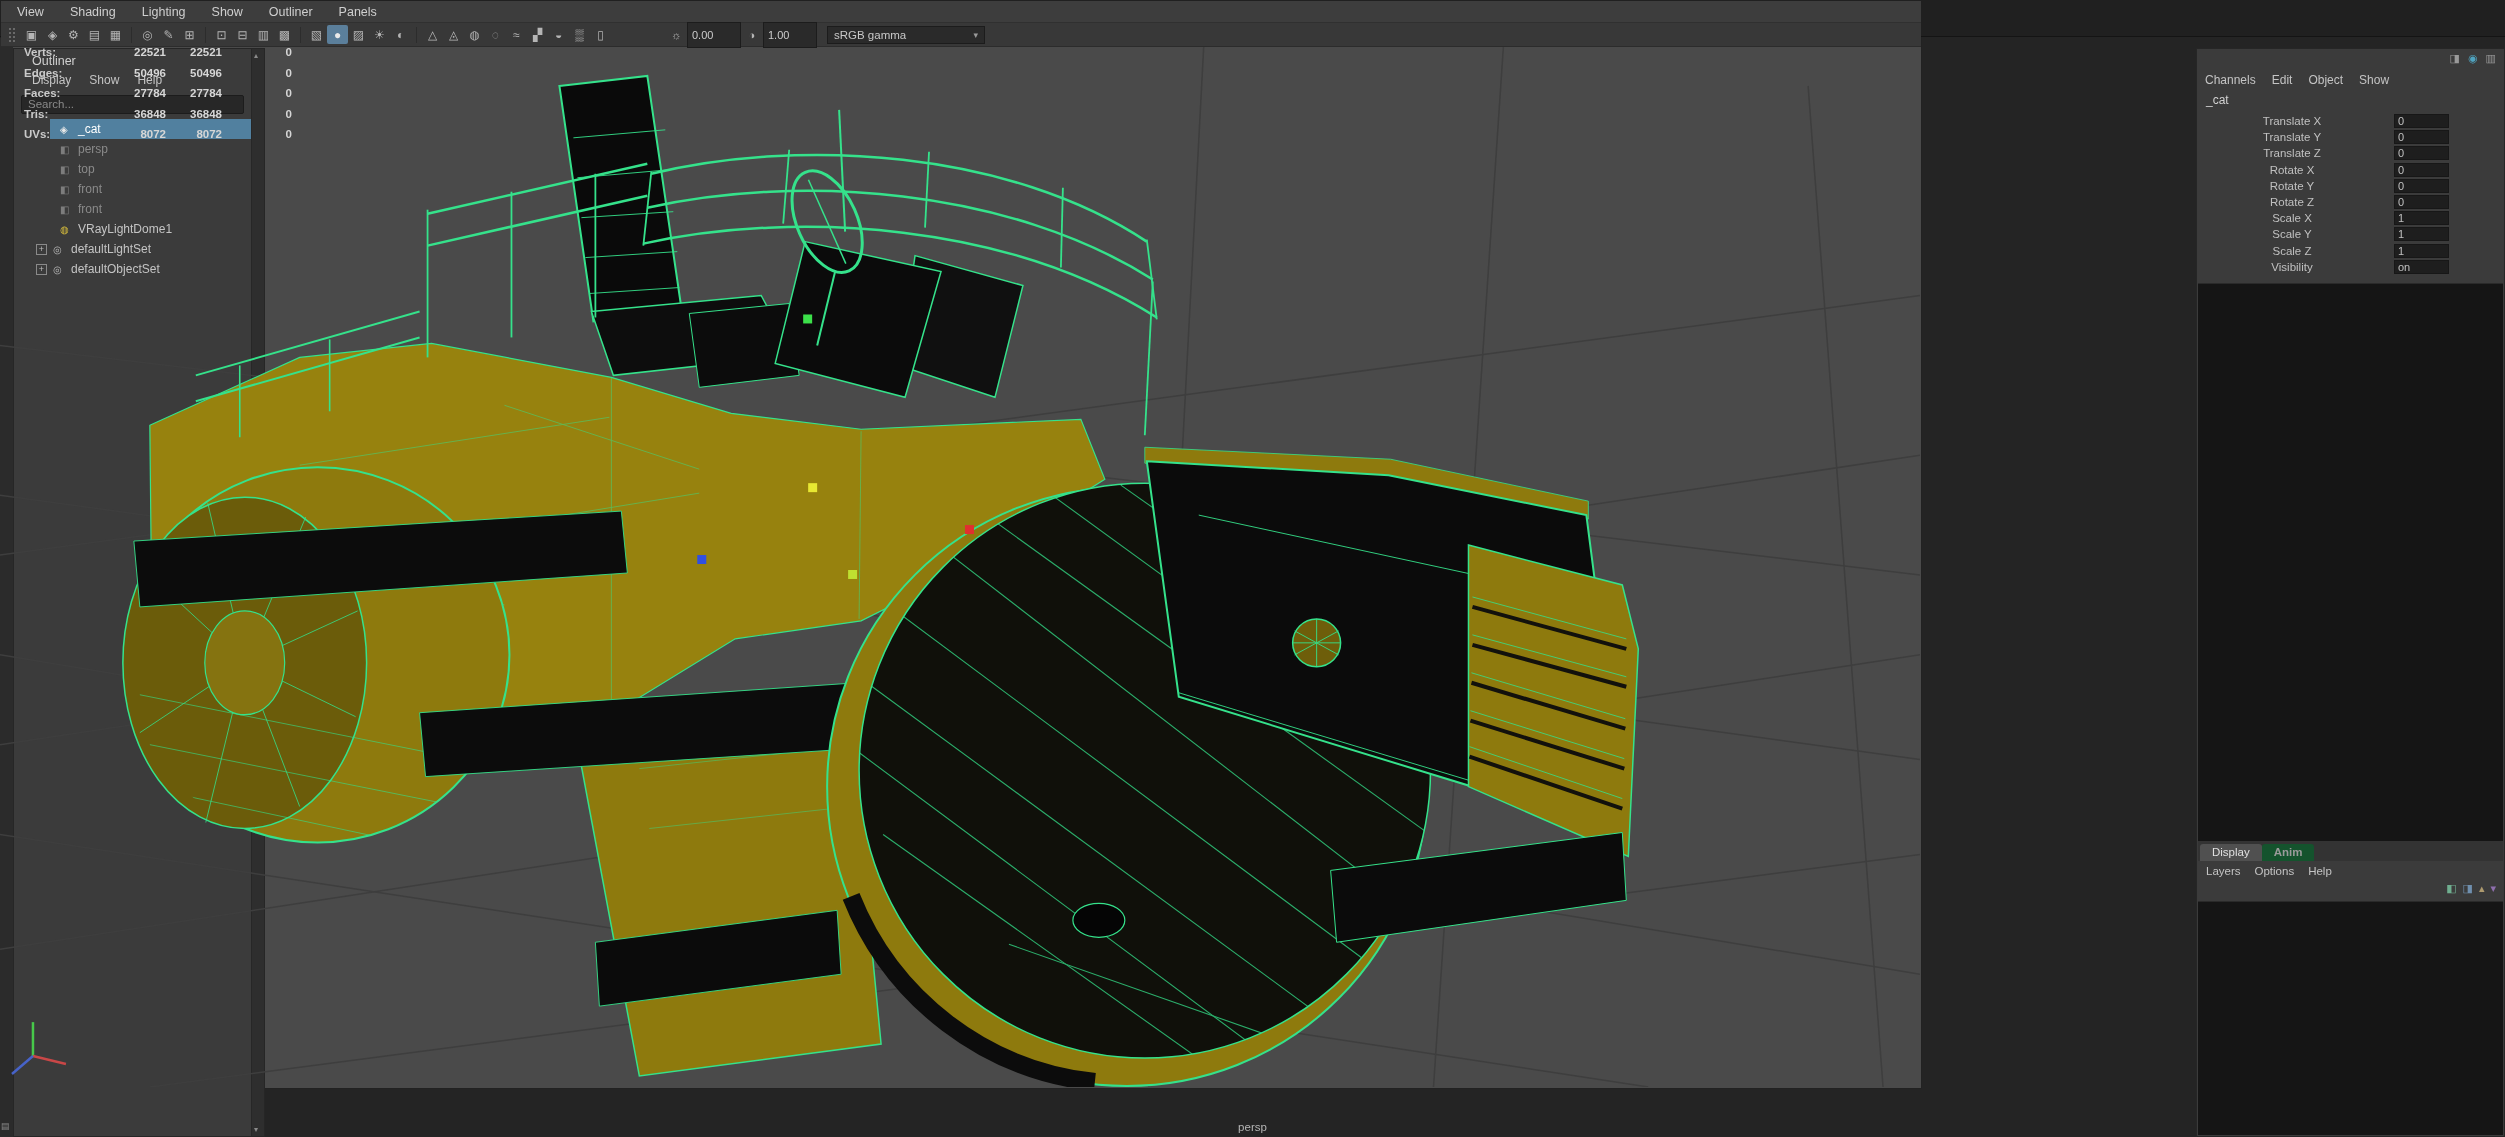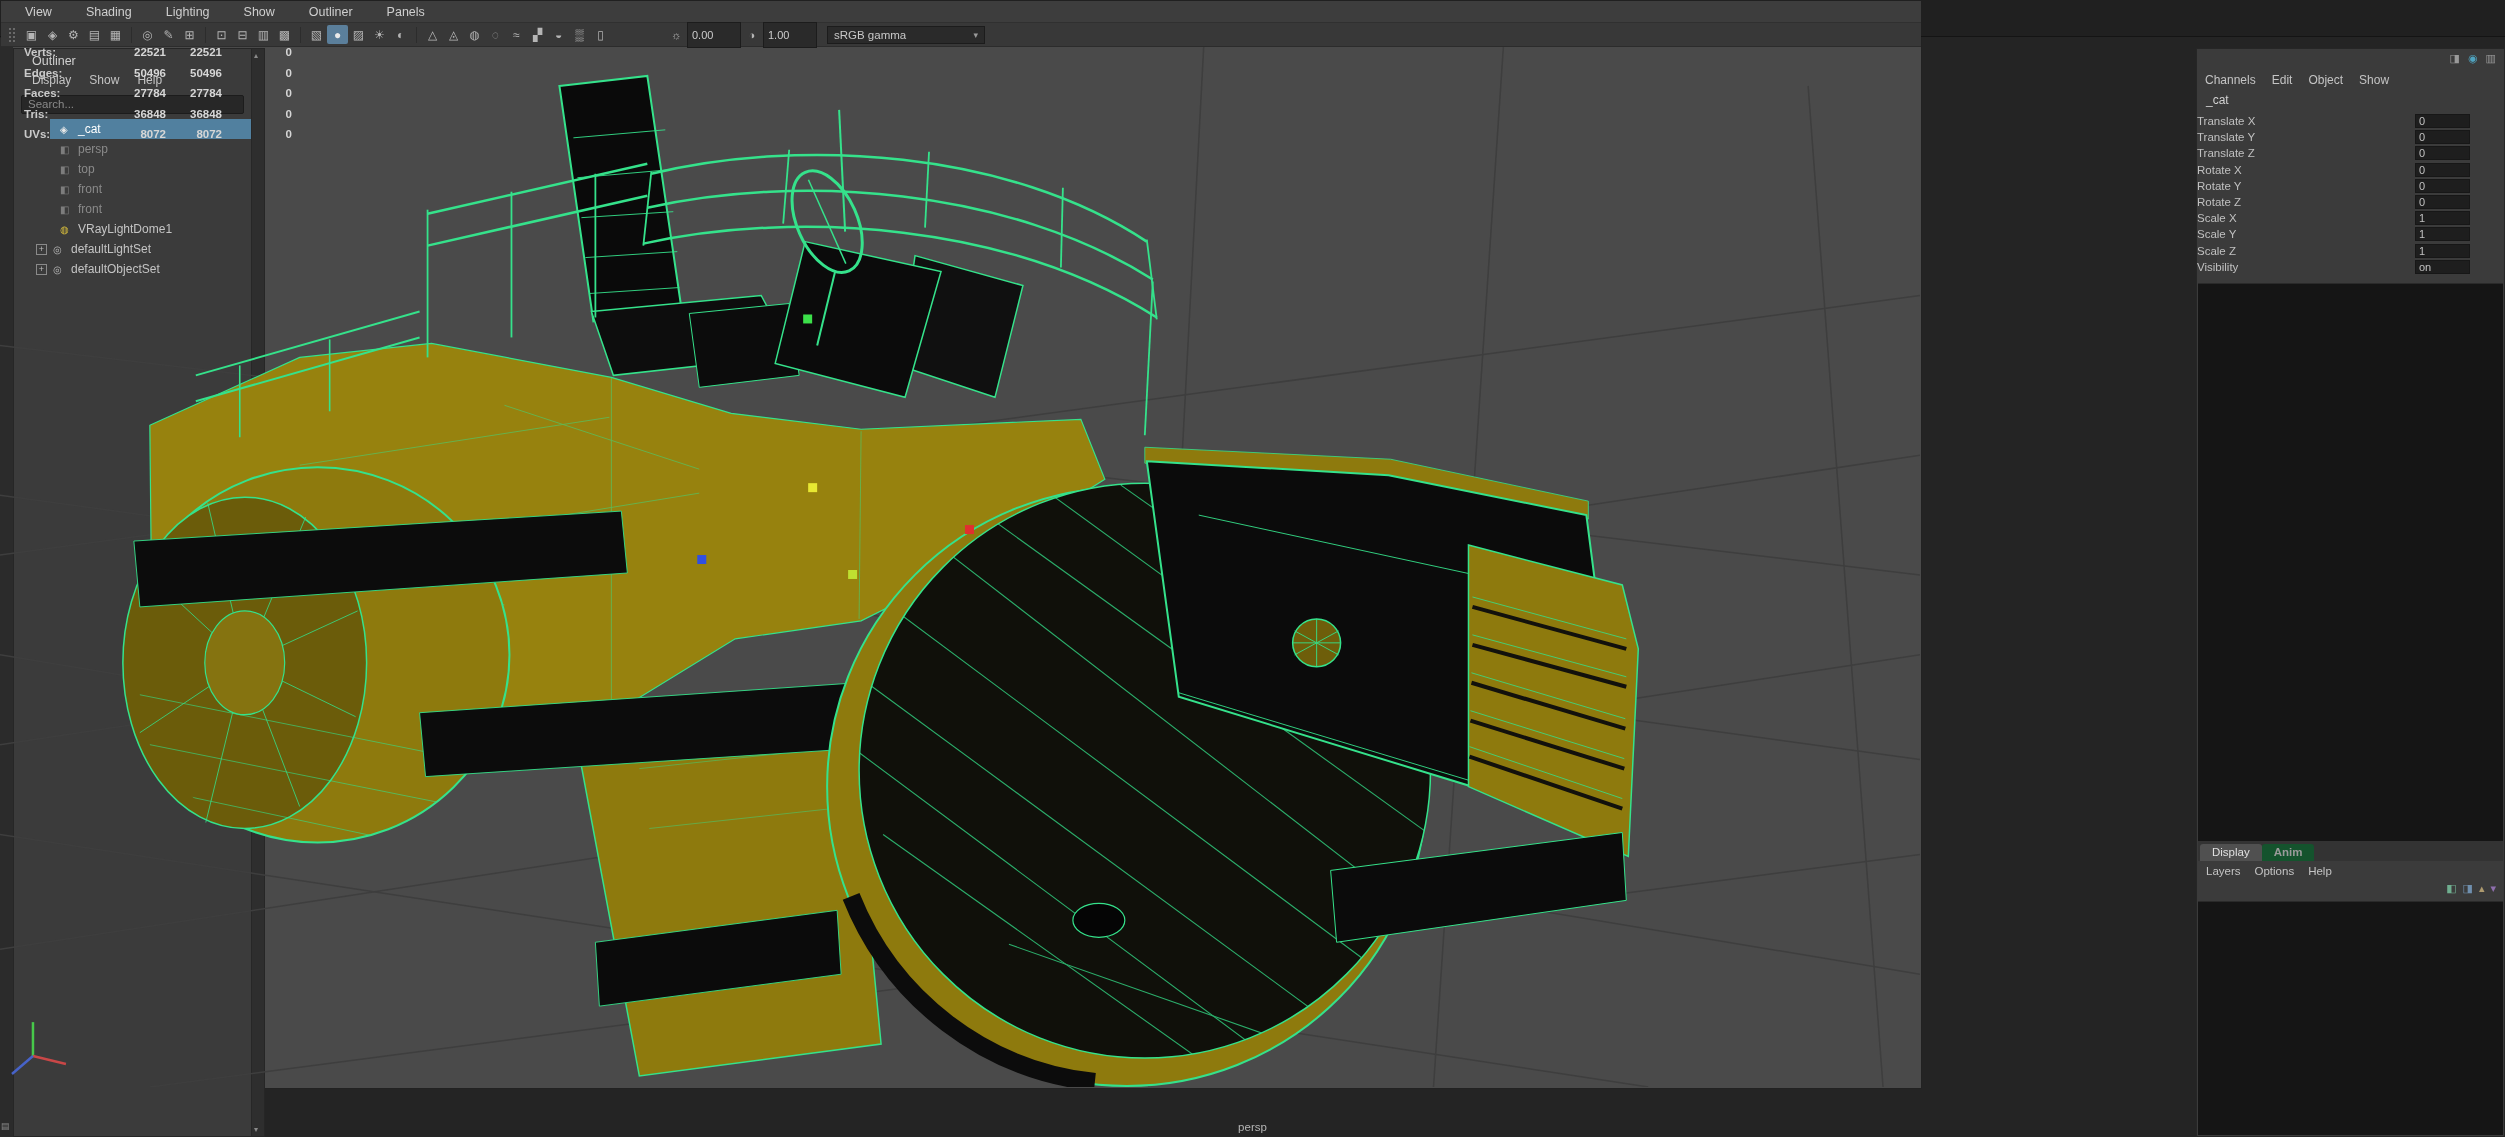--- a/index.html
+++ b/index.html
@@ -42,21 +42,21 @@
   .ol-row .light-ico { color:#d8be3c; }
   .ol-row .plusbox { width:11px; height:11px; border:1px solid #8a8a8a; margin:0 6px 0 -24px; font-size:9px;
                      line-height:9px; text-align:center; color:#bdbdbd; }
   .ol-scroll { position:absolute; right:0; top:0; bottom:0; width:13px; background:#2e2e2e; border-left:1px solid #272727; }
   .ol-scroll .sarrow { position:absolute; left:2px; font-size:8px; color:#8a8a8a; }
 
   
   #viewport { left:268px; top:48px; width:1922px; height:1089px; background:#4a4a4a; border:1px solid #222; }
   .vp-menus { position:relative; z-index:3; display:flex; align-items:center; gap:26px; height:22px;
               padding-left:16px; background:#3d3d3d; font-size:12.5px; color:#cfcfcf; border-bottom:1px solid #303030; }
-  .vp-menus span { cursor:default;margin-left:8px; }
+  .vp-menus span { cursor:default; }
   .vp-toolbar { position:relative; z-index:3; display:flex; align-items:center; height:24px; padding-left:8px;
                 background:#383838; border-bottom:1px solid #2c2c2c; }
   .grip { width:6px; height:14px; margin-right:6px; border-left:2px dotted #6a6a6a; border-right:2px dotted #6a6a6a; }
   .ticon { width:21px; height:19px; display:flex; align-items:center; justify-content:center;
            font-size:12px; color:#b5b5b5; border-radius:2px; cursor:default; }
   .ticon.active { background:#5b7f9b; color:#eaeaea; }
   .tsep { width:1px; height:16px; background:#2c2c2c; margin:0 5px; }
   .tfield { width:54px; height:17px; background:#2a2a2a; border:1px solid #1c1c1c; color:#cccccc;
             font-size:11px; padding:12px 4px; font-family:"Liberation Sans",sans-serif; }
   .fldicon { width:18px; text-align:center; font-size:11px; color:#b5b5b5; margin:0 2px; }
@@ -79,21 +79,21 @@
   
   #rightpanel { left:2196px; top:48px; width:309px; height:1089px; }
   .rp-topicons { position:absolute; right:8px; top:3px; display:flex; gap:8px; }
   .rp-topicons span { font-size:11px; color:#9a9a9a; cursor:default; }
   .rp-topicons .teal { color:#4fa3bf; }
   .cb-menus { display:flex; gap:16px; padding:24px 0 2px 8px; font-size:12px; color:#c4c4c4; }
   .cb-menus span { cursor:default;text-align:right; }
   .cb-object { padding:4px 0 2px 9px; font-size:12px; color:#d2d2d2; }
   .cb-rows { position:absolute; left:0; right:0; top:64px; }
   .cb-row { display:flex; align-items:center; height:16.2px; }
-  .cb-row .cl { width:218px; text-align:left; padding-right:7px; font-size:11.5px; color:#c0c0c0; }
+  .cb-row .cl { width:197px; text-align:center; padding-right:7px; font-size:11.5px; color:#c0c0c0; }
   .cb-value { width:55px; height:14px; background:#1e1e1e; border:1px solid #171717; color:#c0c0c0;
               font-size:11px; padding:0 3px; font-family:"Liberation Sans",sans-serif; }
   .rp-black1 { position:absolute; left:1px; right:1px; top:234px; height:558px; background:#151515; border-top:1px solid #2a2a2a; }
   .rp-tabs { position:absolute; left:1px; right:1px; top:792px; height:20px; background:#333333; display:flex; align-items:flex-end; padding-left:2px; }
   .rp-tab { font-size:11.5px; padding:2px 12px 3px 12px; border-radius:3px 3px 0 0; cursor:default; }
   .rp-tab.on { background:#505050; color:#e0e0e0; }
   .rp-tab.off { background:#14532d; color:#9a9a9a;font-weight:bold; }
   .rp-menus2 { position:absolute; left:1px; right:1px; top:812px; height:19px; display:flex; gap:14px;
                align-items:center; padding-left:8px; font-size:11.5px; color:#c4c4c4; background:#3b3b3b; }
   .rp-layericons { position:absolute; right:8px; top:833px; display:flex; gap:6px; }

